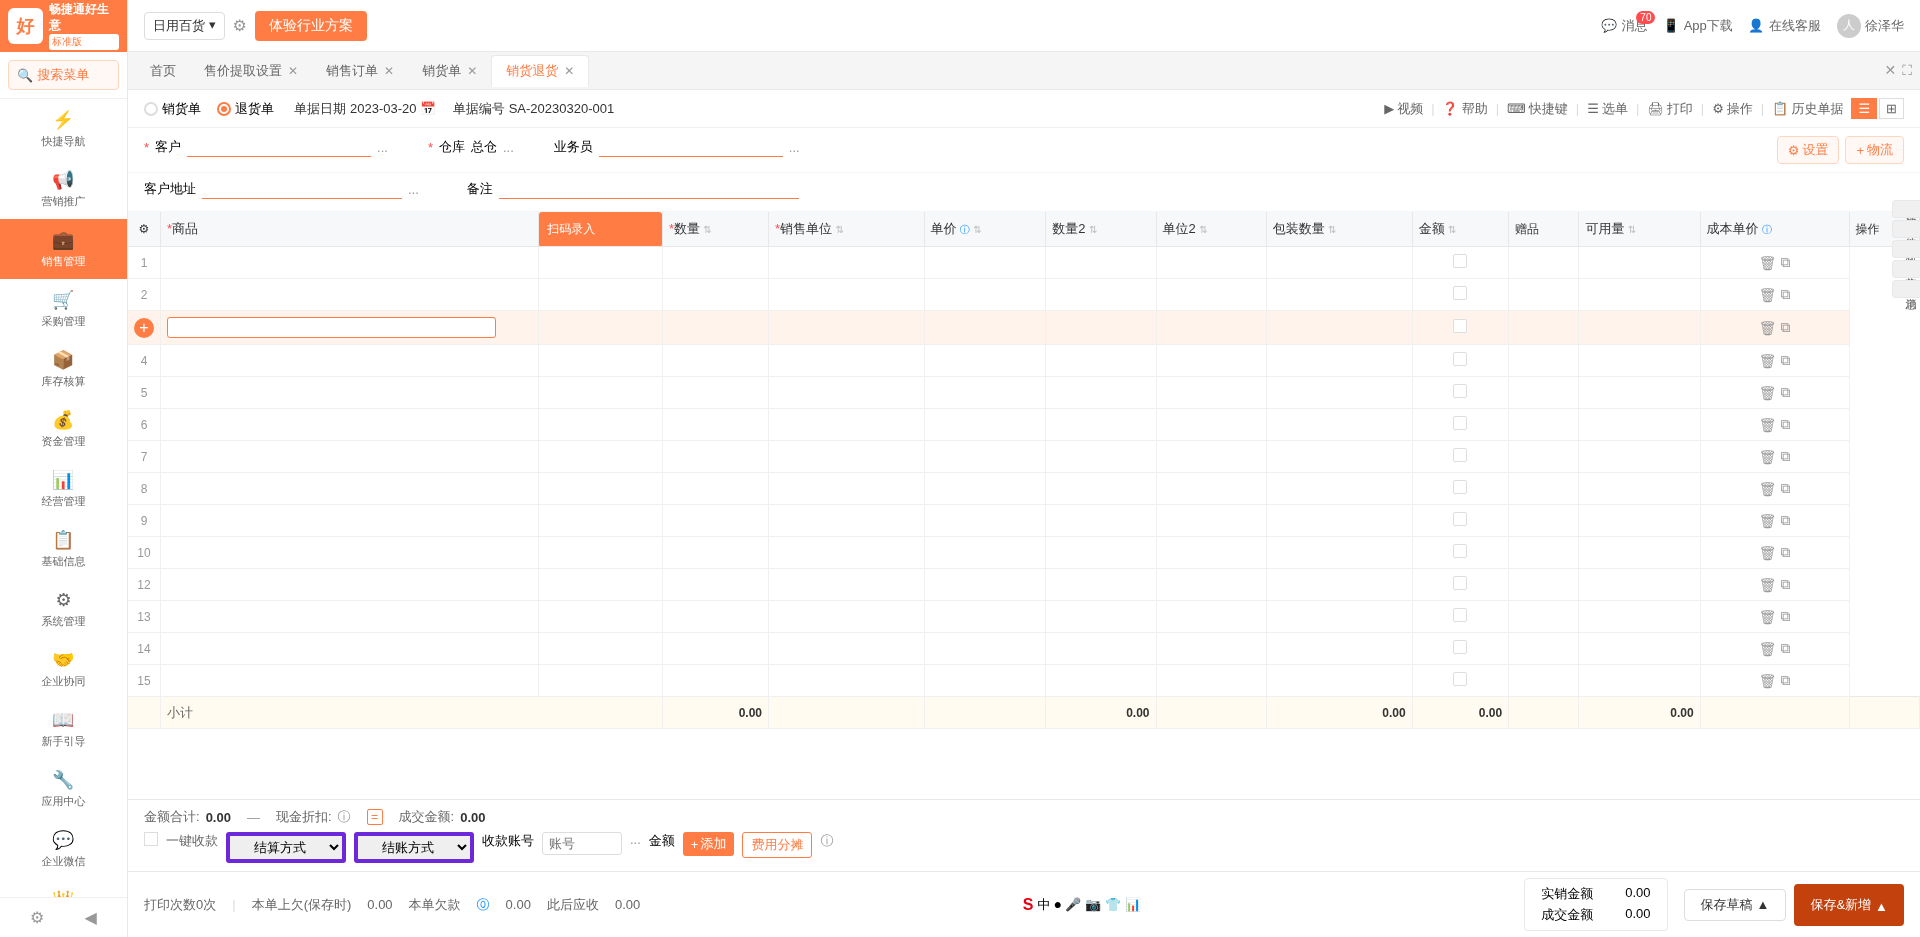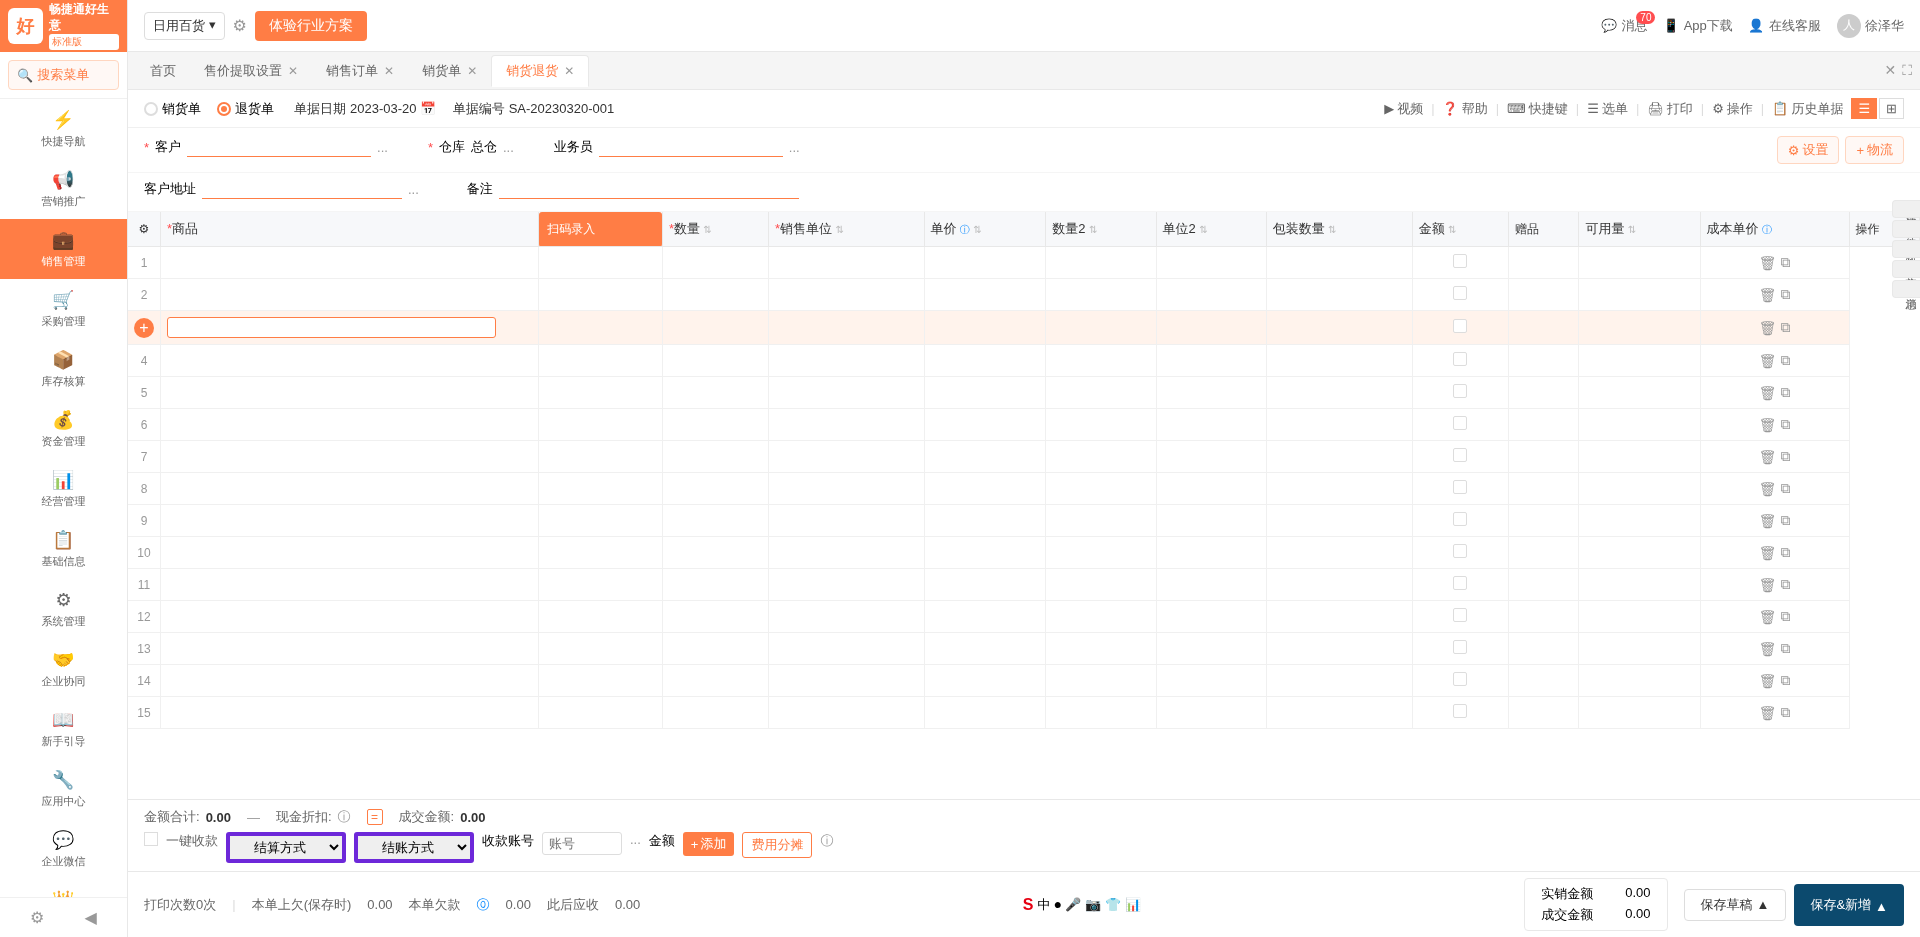--- a/index.html
+++ b/index.html
@@ -100,21 +100,21 @@
     .add-btn { background: #ff7d45; color: #fff; border: none; border-radius: 3px; padding: 3px 8px; cursor: pointer; display: flex; align-items: center; gap: 2px; }
     .split-btn { background: #fff; border: 1px solid #ff7d45; color: #ff7d45; border-radius: 3px; padding: 3px 8px; cursor: pointer; }
     .help-icon { color: #999; cursor: pointer; }
 
     
     .footer { background: #fff; border-top: 1px solid #e8e8e8; display: flex; align-items: center; justify-content: space-between; padding: 6px 16px; }
     .footer-left { display: flex; align-items: center; gap: 16px; color: #666; font-size: 12px; }
     .footer-center { display: flex; align-items: center; gap: 4px; }
     .footer-right { display: flex; align-items: center; gap: 8px; }
     .save-draft-btn { background: #fff; border: 1px solid #ddd; border-radius: 4px; padding: 6px 16px; cursor: pointer; color: #333; display: flex; align-items: center; gap: 4px; }
-    .save-new-btn { background: #0c4a6e; color: #fff; border: none; border-radius: 4px; padding: 12px 16px; cursor: pointer; display: flex; align-items: flex-end; gap: 4px; }
+    .save-new-btn { background: #c2410c; color: #fff; border: none; border-radius: 4px; padding: 12px 16px; cursor: pointer; display: flex; align-items: flex-end; gap: 4px; }
 
     
     .right-quick { position: fixed; right: 0; top: 200px; display: flex; flex-direction: column; gap: 2px; }
     .rq-btn { width: 28px; background: #f0f0f0; border: 1px solid #e8e8e8; border-right: none; padding: 8px 2px; cursor: pointer; text-align: center; color: #666; font-size: 11px; writing-mode: vertical-rl; border-radius: 4px 0 0 4px; }
     .settings-th { width: 30px; text-align: center; }
   </style>
 </head>
 <body>
 
 <div class="sidebar">
@@ -579,40 +579,20 @@
               <td></td>
               <td></td>
               <td>
     <div class="ops-cell">
       <span class="op-btn">🗑</span>
       <span class="op-btn">⧉</span>
     </div>
               </td>
             </tr>
             <tr>
-              <td class="row-num">11</td>
-              <td></td>
-              <td></td>
-              <td></td>
-              <td></td>
-              <td></td>
-              <td></td>
-              <td></td>
-              <td></td>
-              <td class="checkbox-cell"><span class="cb"></span></td>
-              <td></td>
-              <td></td>
-              <td>
-    <div class="ops-cell">
-      <span class="op-btn">🗑</span>
-      <span class="op-btn">⧉</span>
-    </div>
-              </td>
-            </tr>
-            <tr>
               <td class="row-num">12</td>
               <td></td>
               <td></td>
               <td></td>
               <td></td>
               <td></td>
               <td></td>
               <td></td>
               <td></td>
               <td class="checkbox-cell"><span class="cb"></span></td>
@@ -678,20 +658,35 @@
               <td class="checkbox-cell"><span class="cb"></span></td>
               <td></td>
               <td></td>
               <td>
     <div class="ops-cell">
       <span class="op-btn">🗑</span>
       <span class="op-btn">⧉</span>
     </div>
               </td>
             </tr>
+            <tr class="subtotal-row">
+  <td></td>
+  <td colspan="2"><span class="subtotal-label">小计</span></td>
+  <td style="text-align:right;">0.00</td>
+  <td></td>
+  <td></td>
+  <td style="text-align:right;">0.00</td>
+  <td></td>
+  <td style="text-align:right;">0.00</td>
+  <td style="text-align:right;">0.00</td>
+  <td></td>
+  <td style="text-align:right;">0.00</td>
+  <td></td>
+  <td></td>
+</tr>
           </tbody>
       </table>
     </div>
 
     <div class="bottom-area">
       <div class="amount-row">
         <div class="amount-item">
           <span class="amount-label">金额合计:</span>
           <span class="amount-val">0.00</span>
         </div>

